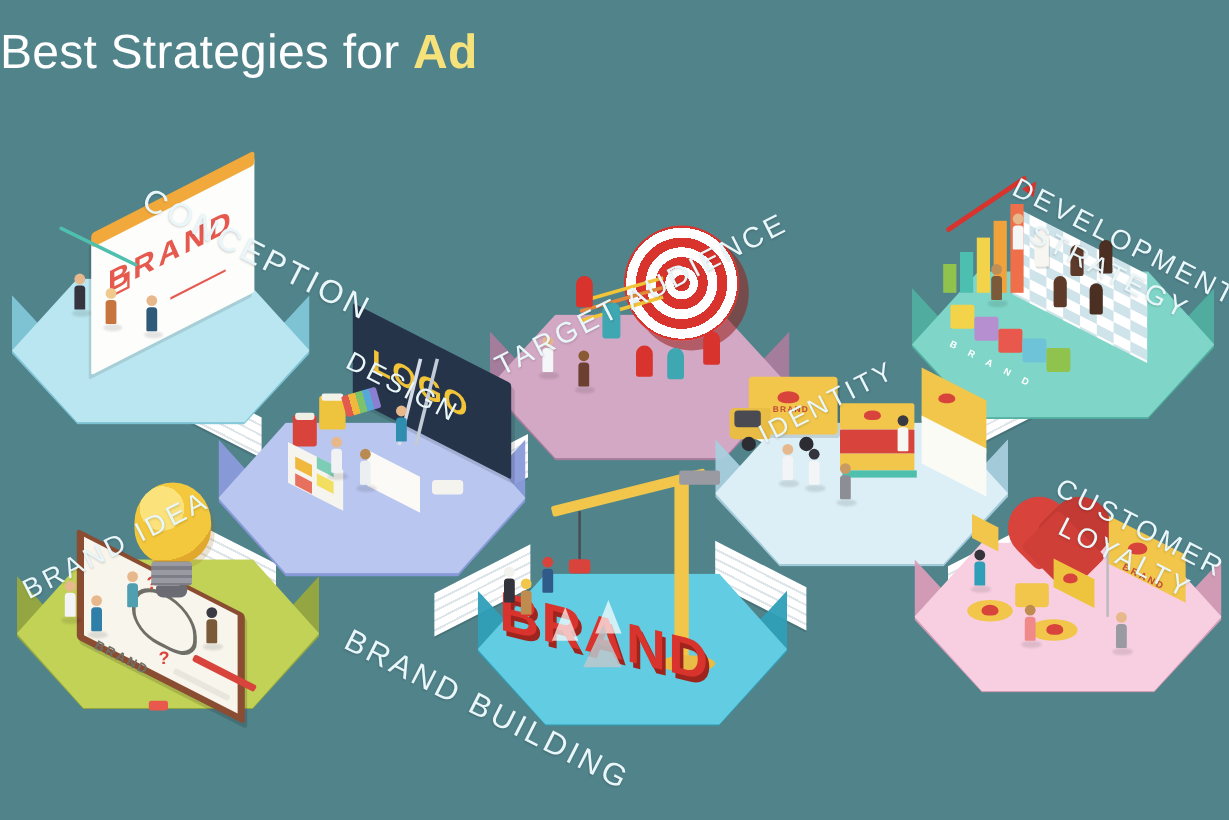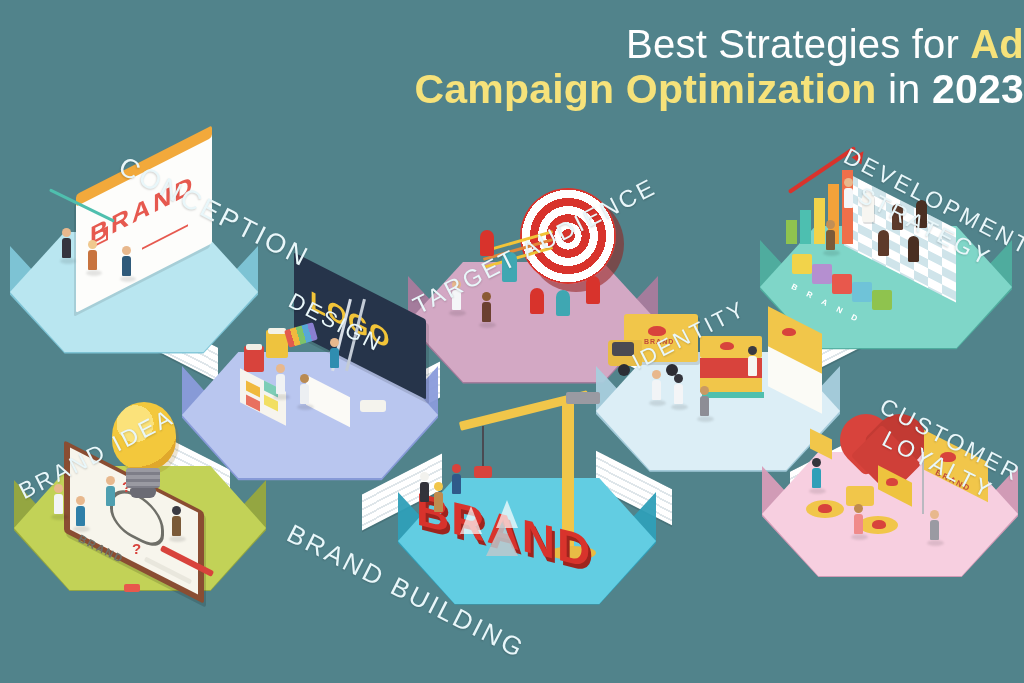--- a/index.html
+++ b/index.html
@@ -7,21 +7,21 @@
     width:1024px;height:683px;overflow:hidden;
     background:#51838b;
     font-family:"Liberation Sans", sans-serif;
     position:relative;
   }
   #stage{position:absolute;inset:0;width:1024px;height:683px;}
 
   
   .title-block{
     position:absolute;left:0;top:22px;width:1024px;
-    text-align:right;line-height:1.12;
+    text-align:left;line-height:1.12;
     z-index:40;pointer-events:none;
   }
   .title-line{display:block;font-size:40px;letter-spacing:.2px;}
   .t-reg{color:#ffffff;font-weight:400;}
   .t-accent{color:#f6e27a;font-weight:700;}
   .t-bold{color:#ffffff;font-weight:700;}
   .title-line.l2{font-size:41px;font-weight:700;}
 
   
   .label{
@@ -72,23 +72,20 @@
   .minitext{position:absolute;color:#fff;font-weight:700;letter-spacing:1px;}
 </style>
 </head>
 <body>
 
 <div id="stage">
 
   <div class="title-block">
     <span class="title-line l1">
       <span class="t-reg">Best Strategies for </span><span class="t-accent">Ad</span>
-    </span>
-    <span class="title-line l2">
-      <span class="t-accent">Campaign Optimization</span><span class="t-reg"> in </span><span class="t-bold">2023</span>
     </span>
   </div>
 
   <div class="stair dn" style="left:148px;top:330px;width:70px;height:34px;"></div>
   <div class="stair up" style="left:360px;top:382px;width:80px;height:36px;"></div>
   <div class="stair dn" style="left:596px;top:332px;width:76px;height:36px;"></div>
   <div class="stair up" style="left:786px;top:330px;width:76px;height:36px;"></div>
   <div class="stair dn" style="left:160px;top:452px;width:70px;height:34px;"></div>
   <div class="stair up" style="left:362px;top:474px;width:80px;height:36px;"></div>
   <div class="stair dn" style="left:596px;top:470px;width:76px;height:36px;"></div>

